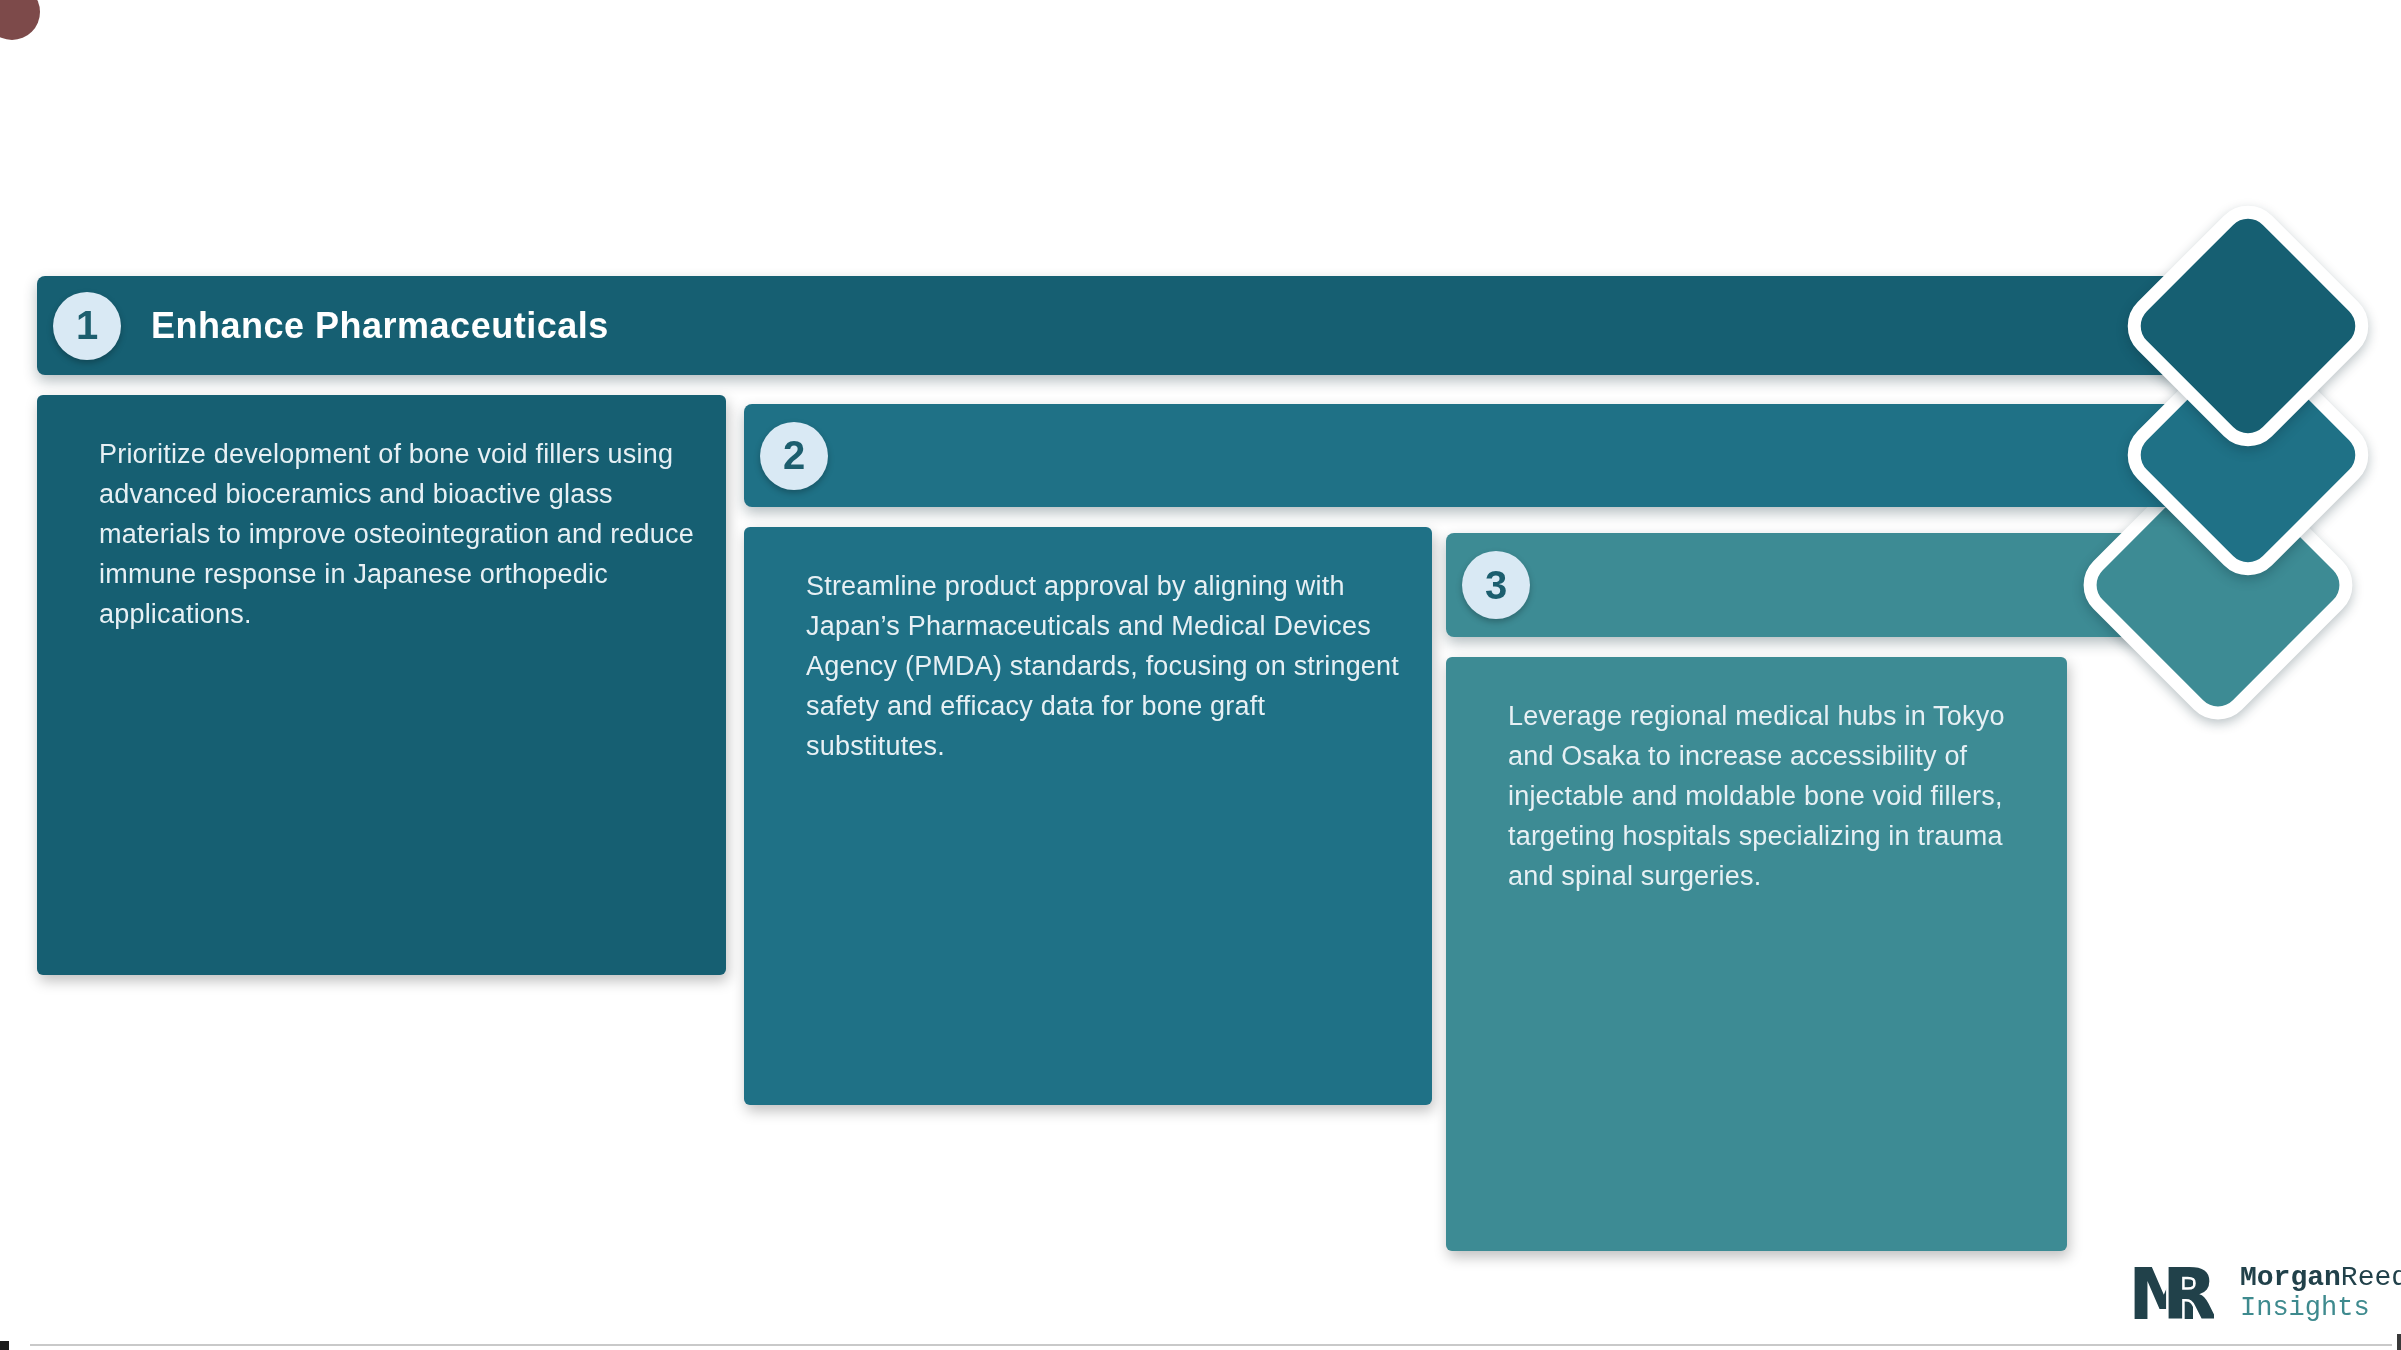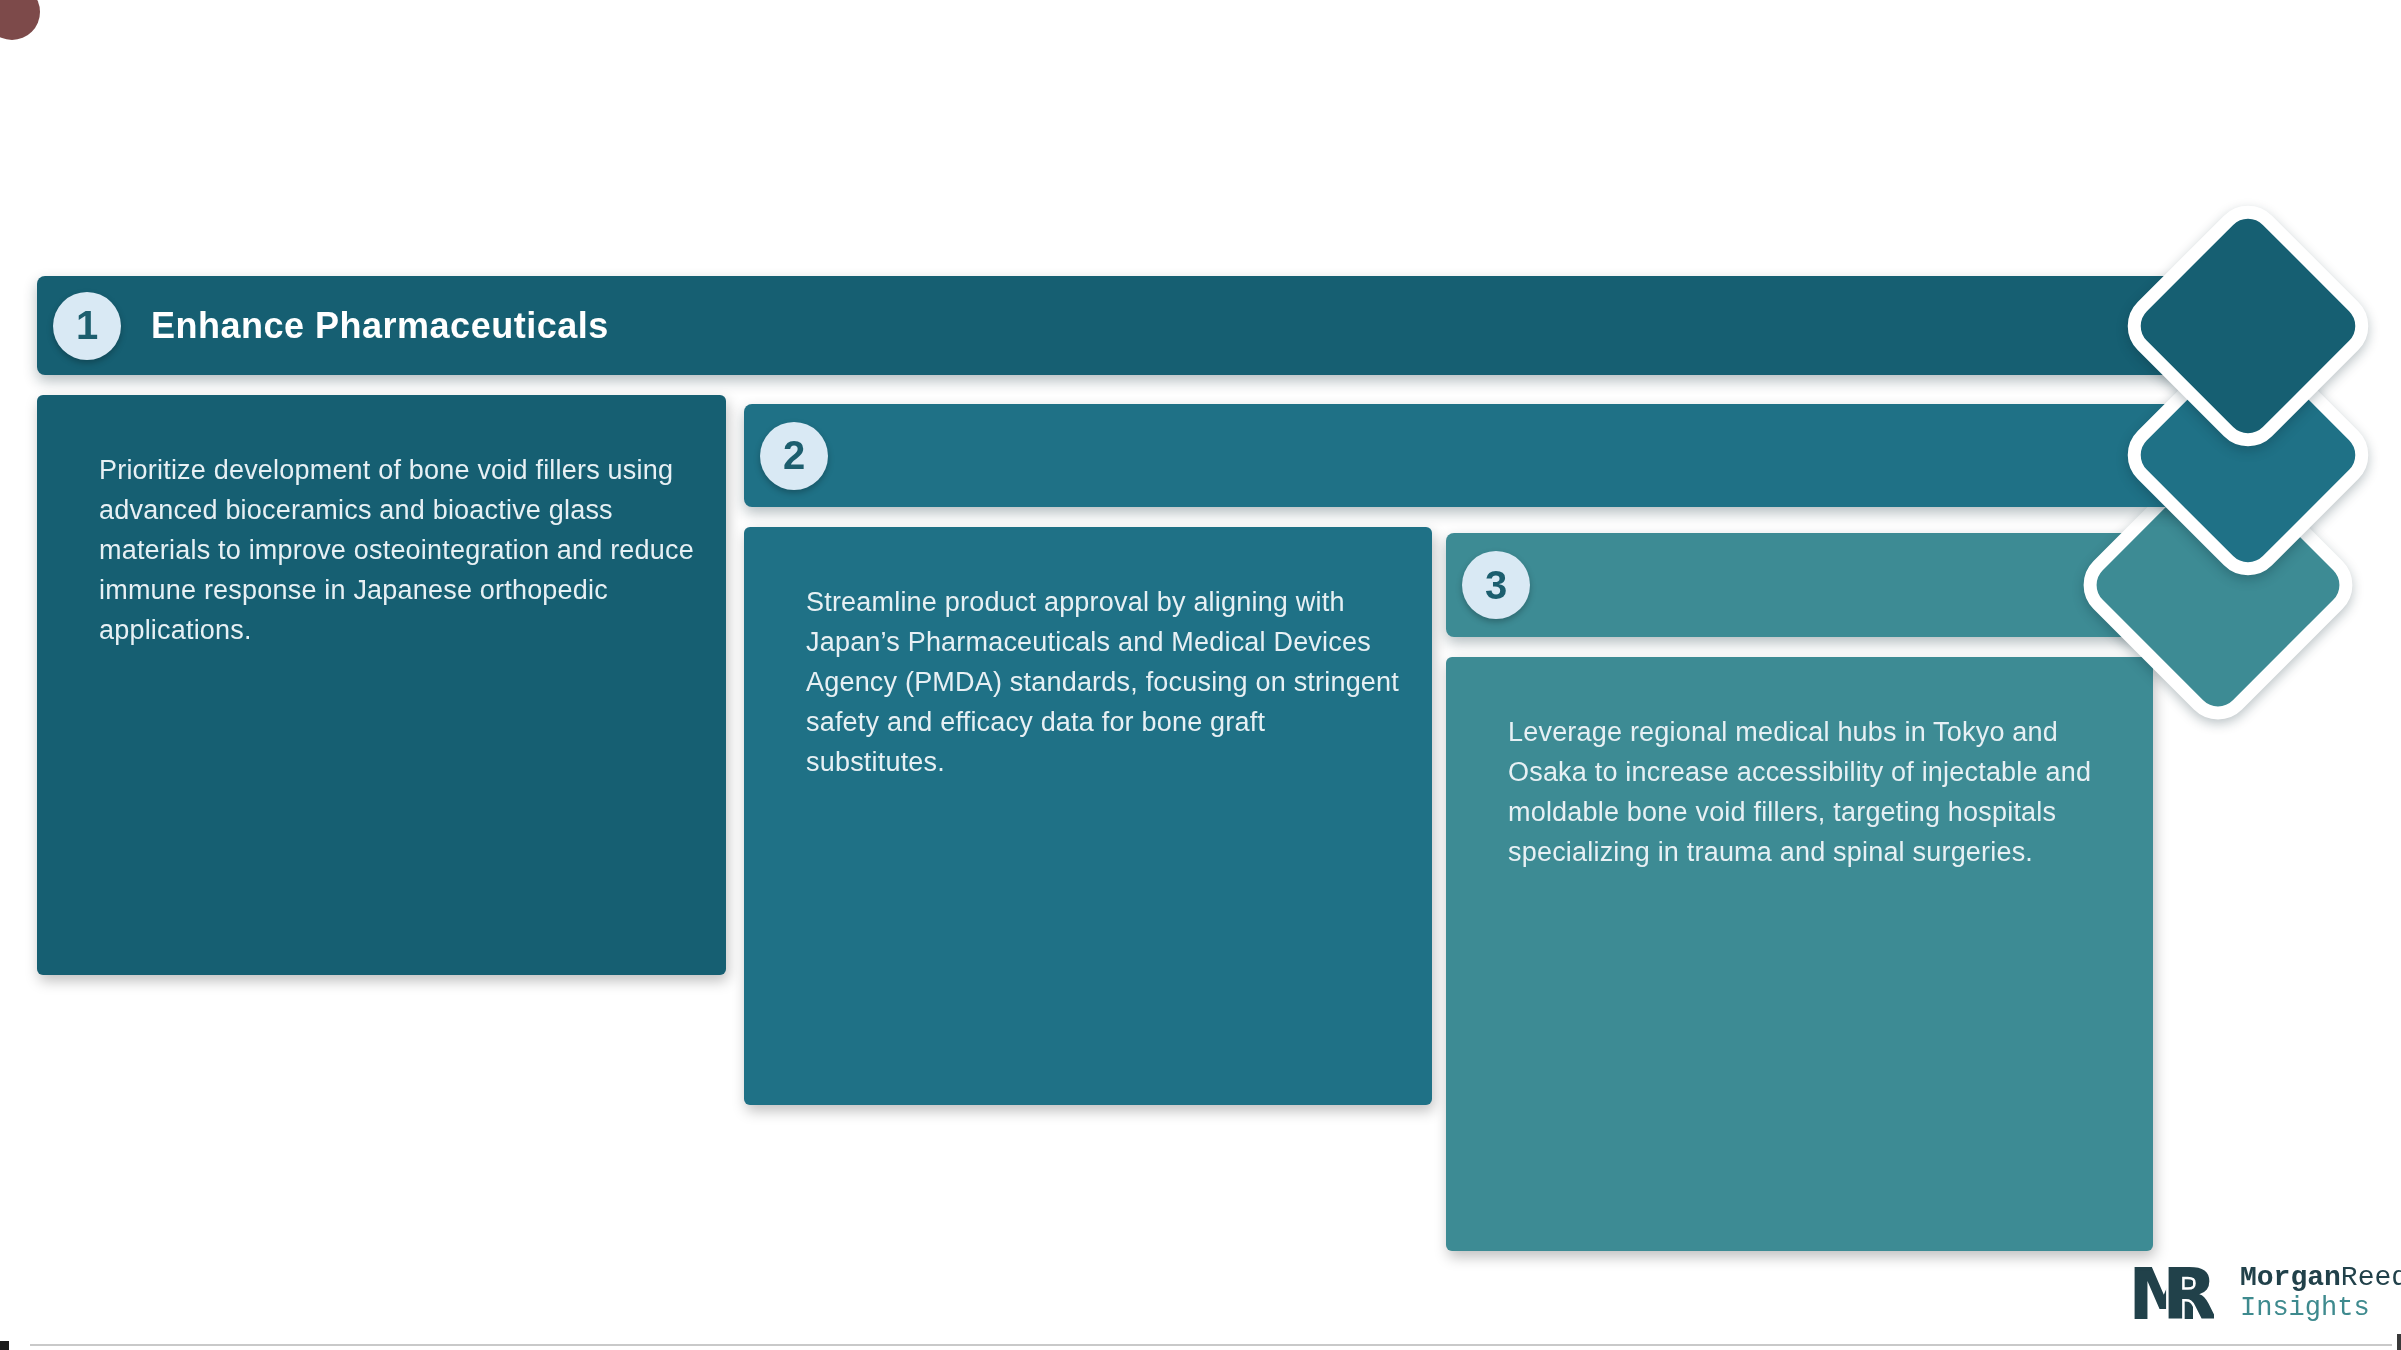--- a/index.html
+++ b/index.html
@@ -45,27 +45,27 @@
   }
   #bar1{left:37px;top:276px;width:2195px;height:99px;background:var(--c-step1,#165F72);z-index:44;}
   #head1{left:2153px;top:231px;width:190px;height:190px;background:var(--c-step1,#165F72);z-index:46;}
   #bar2{left:744px;top:404px;width:1490px;height:103px;background:var(--c-step2,#1F7186);z-index:40;}
   #head2{left:2153px;top:360px;width:190px;height:190px;background:var(--c-step2,#1F7186);z-index:42;}
   #bar3{left:1446px;top:533px;width:790px;height:104px;background:var(--c-step3,#3D8B94);z-index:36;}
   #head3{left:2113px;top:480px;width:210px;height:210px;background:var(--c-step3,#3D8B94);z-index:38;}
   
   .textbox{
     position:absolute;box-sizing:border-box;border-radius:6px;z-index:10;
-    padding:55px 32px 0 62px;
+    padding:39px 32px 0 62px;
     color:var(--c-body,#E7F0F4);font-size:27px;line-height:40px;letter-spacing:.2px;
     box-shadow:2px 6px 14px rgba(0,0,0,.25);
   }
   #box1{left:37px;top:395px;width:689px;height:580px;background:var(--c-step1,#165F72);}
   #box2{left:744px;top:527px;width:688px;height:578px;background:var(--c-step2,#1F7186);}
-  #box3{left:1446px;top:657px;width:707px;height:594px;background:var(--c-step3,#3D8B94);}
+  #box3{left:1446px;top:657px;width:621px;height:594px;background:var(--c-step3,#3D8B94);}
   
   .source{
     position:absolute;left:0;top:1278px;width:2401px;text-align:center;
     color:var(--c-source,#8D8D8D);font-size:27px;z-index:6;
   }
   .logo{
     position:absolute;left:2128px;top:1255px;display:flex;align-items:center;z-index:6;
   }
   .logo .mono{width:86px;height:76px;}
   .logo .words{margin-left:26px;font-family:Liberation Mono, monospace;line-height:30px;}

